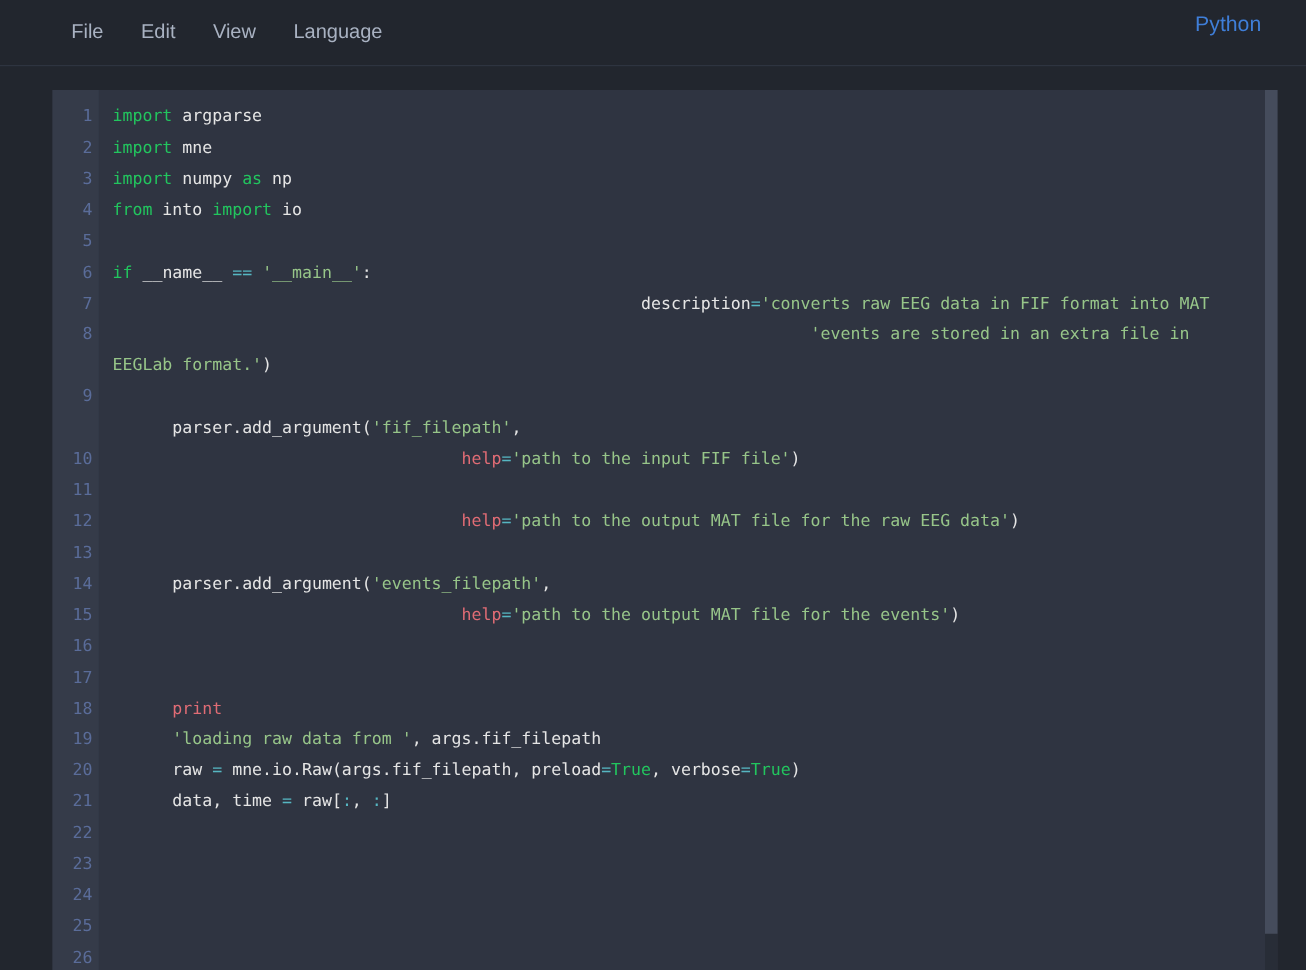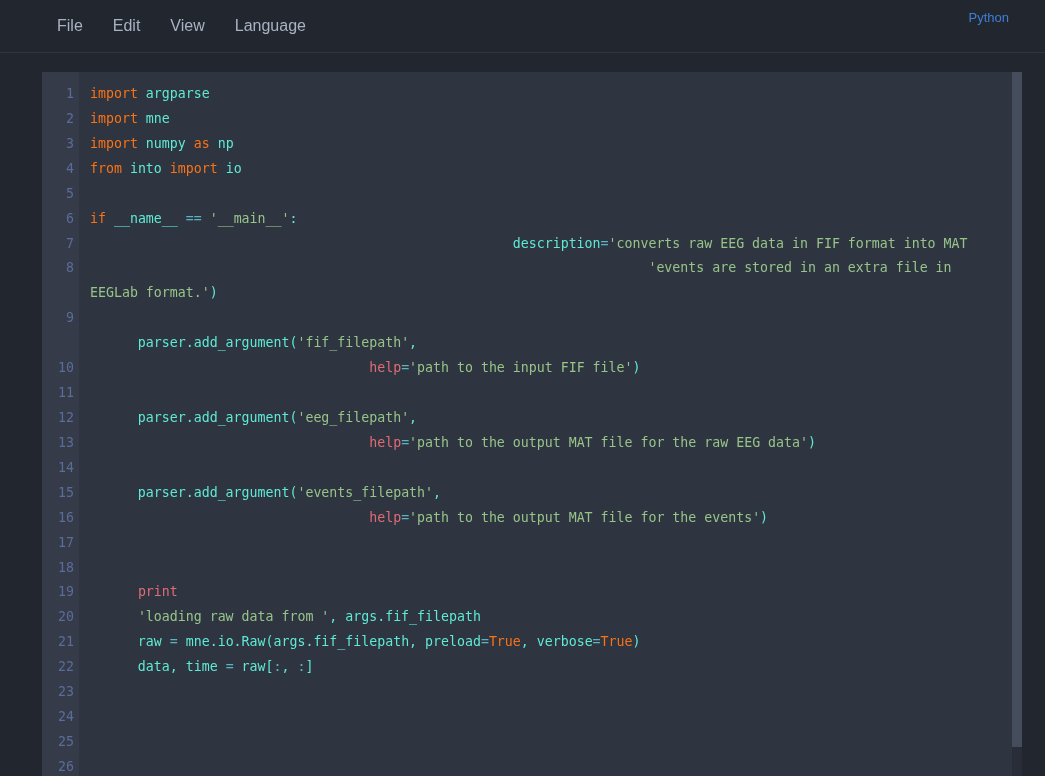--- a/index.html
+++ b/index.html
@@ -6,36 +6,36 @@
   html,body { width:1045px; height:776px; overflow:hidden; background:#22262e;
               font-family:"Liberation Sans", sans-serif; }
 
   
   .menubar { position:absolute; left:0; top:0; width:1045px; height:53px;
              background:#22262e; border-bottom:1px solid #2e3440;
              display:flex; align-items:center; }
   .menu-items { display:flex; gap:30px; padding-left:57px; }
   .menu-item { color:#a9b2c2; font-size:16px; cursor:default; }
   .lang-indicator { position:absolute; right:36px; top:10px; color:#3f7ed8;
-                    font-size:13px; }
+                    font-size:17px; }
 
   
   .editor { position:absolute; left:42px; top:72px; width:980px; height:704px;
             background:#2f3441; display:flex;
             font-family:"DejaVu Sans Mono", monospace; font-size:13.25px;
             line-height:24.93px; }
   .gutter { width:37px; background:#353b49; padding-top:10px; flex:none; }
   .ln { height:24.93px; text-align:right; padding-right:5px; color:#5a6c99;
         white-space:pre; }
   .code-area { flex:1 1 auto; padding-top:10px; padding-left:11px;
                overflow:hidden; }
   .cl { height:24.93px; white-space:pre; color:#b9c0cb; }
 
-  .tk-p { color:#5eead4; }
-  .tk-k { color:#f97316; }
+  .tk-p { color:#e5e5e5; }
+  .tk-k { color:#22c55e; }
   .tk-s { color:#97c589; }
   .tk-o { color:#56b6c2; }
   .tk-r { color:#e06c75; }
 
   
   .scrollbar { width:10px; flex:none; background:#282d37; position:relative; }
   .scroll-thumb { position:absolute; left:0; top:0; width:10px; height:675px;
                   background:#454c5c; }
 </style>
 </head>
@@ -89,21 +89,20 @@
       <div class="cl"><span class="tk-k">from</span><span class="tk-p"> into </span><span class="tk-k">import</span><span class="tk-p"> io</span></div>
       <div class="cl"></div>
       <div class="cl"><span class="tk-k">if</span><span class="tk-p"> __name__ </span><span class="tk-o">==</span><span class="tk-p"> </span><span class="tk-s">'__main__'</span><span class="tk-p">:</span></div>
       <div class="cl"><span class="tk-p">                                                     description</span><span class="tk-o">=</span><span class="tk-s">'converts raw EEG data in FIF format into MAT</span></div>
       <div class="cl"><span class="tk-p">                                                                      </span><span class="tk-s">'events are stored in an extra file in</span></div>
       <div class="cl"><span class="tk-s">EEGLab format.'</span><span class="tk-p">)</span></div>
       <div class="cl"></div>
       <div class="cl"><span class="tk-p">      parser.add_argument(</span><span class="tk-s">'fif_filepath'</span><span class="tk-p">,</span></div>
       <div class="cl"><span class="tk-p">                                   </span><span class="tk-r">help</span><span class="tk-o">=</span><span class="tk-s">'path to the input FIF file'</span><span class="tk-p">)</span></div>
       <div class="cl"></div>
-      <div class="cl"><span class="tk-p">      parser.add_argument(</span><span class="tk-s">'eeg_filepath'</span><span class="tk-p">,</span></div>
       <div class="cl"><span class="tk-p">                                   </span><span class="tk-r">help</span><span class="tk-o">=</span><span class="tk-s">'path to the output MAT file for the raw EEG data'</span><span class="tk-p">)</span></div>
       <div class="cl"></div>
       <div class="cl"><span class="tk-p">      parser.add_argument(</span><span class="tk-s">'events_filepath'</span><span class="tk-p">,</span></div>
       <div class="cl"><span class="tk-p">                                   </span><span class="tk-r">help</span><span class="tk-o">=</span><span class="tk-s">'path to the output MAT file for the events'</span><span class="tk-p">)</span></div>
       <div class="cl"></div>
       <div class="cl"></div>
       <div class="cl"><span class="tk-p">      </span><span class="tk-r">print</span></div>
       <div class="cl"><span class="tk-p">      </span><span class="tk-s">'loading raw data from '</span><span class="tk-p">, args.fif_filepath</span></div>
       <div class="cl"><span class="tk-p">      raw </span><span class="tk-o">=</span><span class="tk-p"> mne.io.Raw(args.fif_filepath, preload</span><span class="tk-o">=</span><span class="tk-k">True</span><span class="tk-p">, verbose</span><span class="tk-o">=</span><span class="tk-k">True</span><span class="tk-p">)</span></div>
       <div class="cl"><span class="tk-p">      data, time </span><span class="tk-o">=</span><span class="tk-p"> raw[</span><span class="tk-o">:</span><span class="tk-p">, </span><span class="tk-o">:</span><span class="tk-p">]</span></div>

